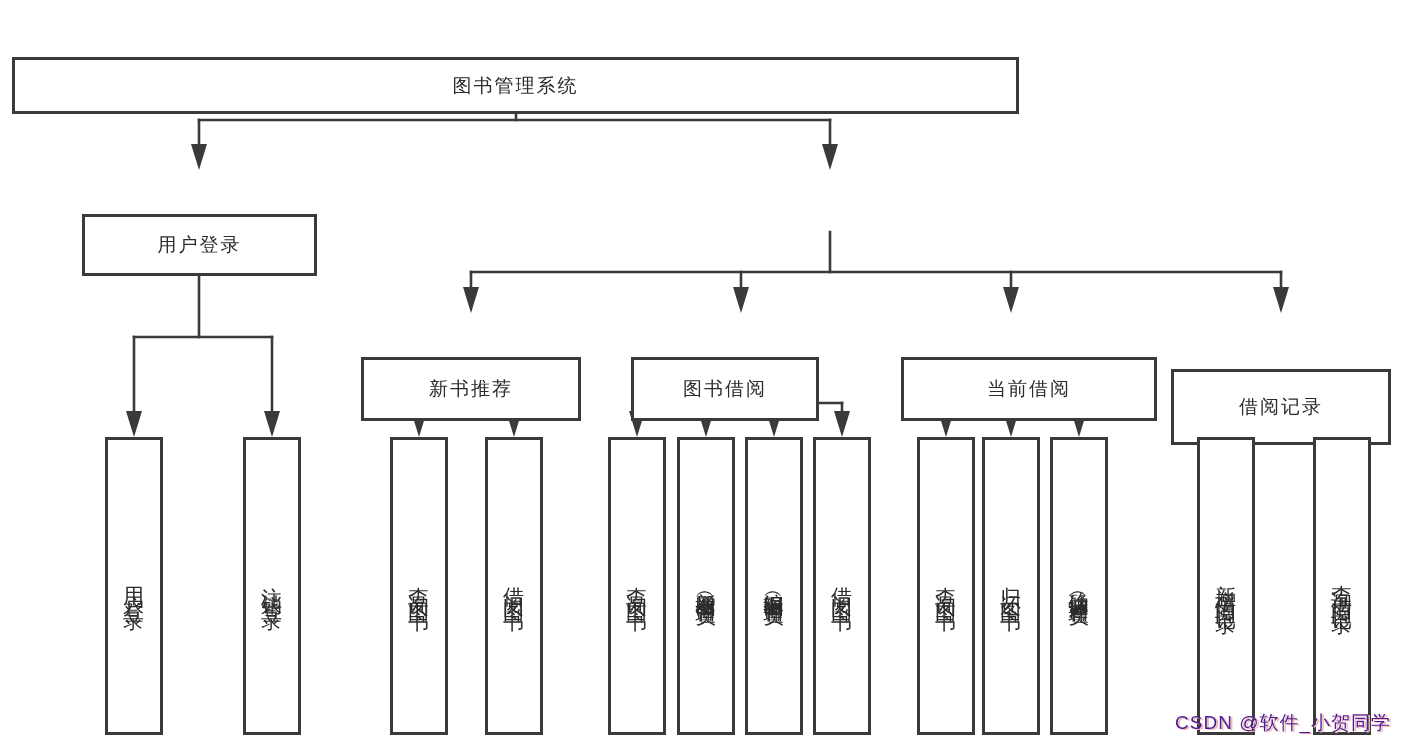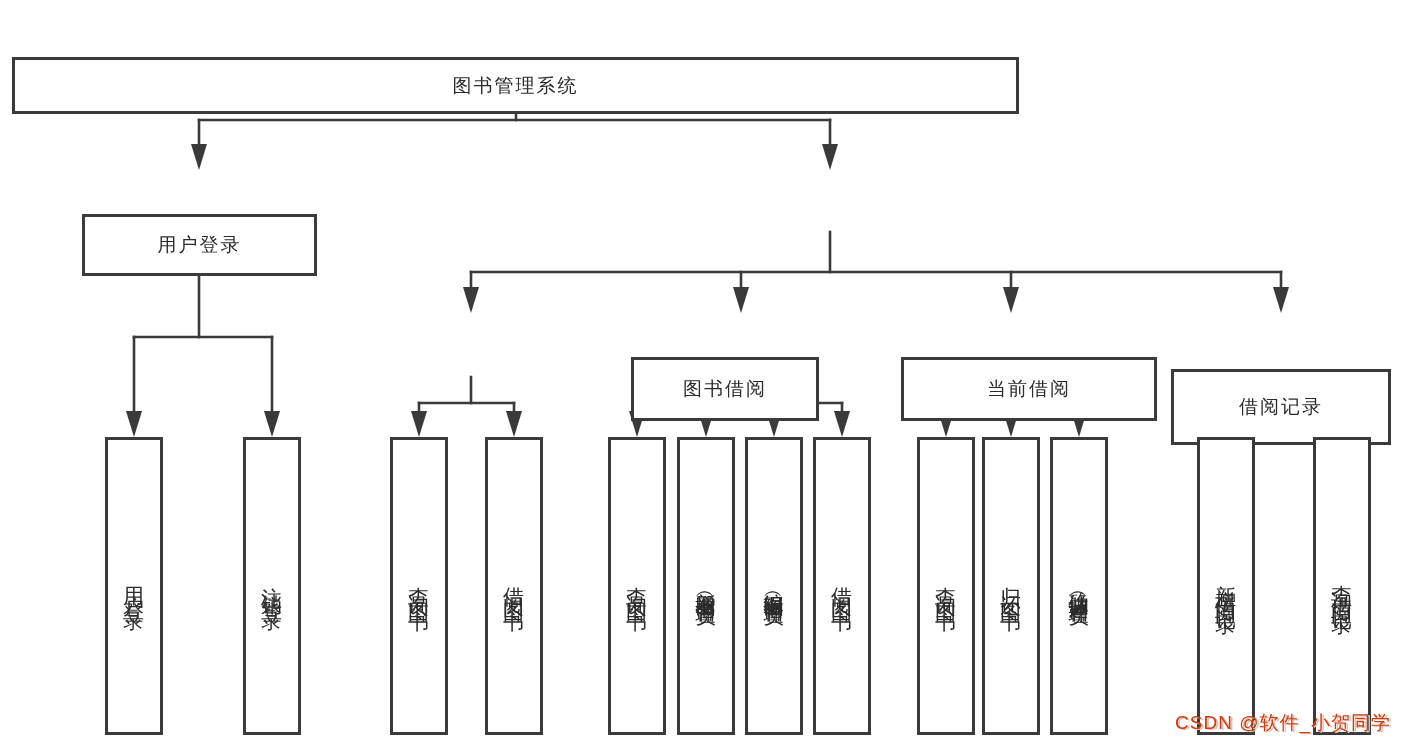--- a/index.html
+++ b/index.html
@@ -17,21 +17,21 @@
   .v  { }
   .v span {
     writing-mode:vertical-rl; text-orientation:mixed;
     font-size:21px; letter-spacing:8px; line-height:1;
   }
   .v.rec span   { letter-spacing:6px; }
   .v.admin span { font-size:20px; letter-spacing:2px; }
   .watermark {
     position:absolute; right:14px; bottom:11px;
     font-size:19px; letter-spacing:1px;
-    color:#c2410c;
+    color:#4c1d95;
     text-shadow:2px 1px 0 #f3b8b6;
     white-space:nowrap;
   }
 </style>
 </head>
 <body>
 
 <div class="stage">
 
   <svg class="connectors" viewBox="0 0 1405 747" xmlns="http://www.w3.org/2000/svg">
@@ -101,20 +101,23 @@
   </svg>
 
   <div class="box h" style="left:12px;top:13px;width:1007px;height:57px">
     <span>图书管理系统</span>
   </div>
 
   <div class="box h" style="left:82px;top:170px;width:235px;height:62px">
     <span>用户登录</span>
   </div>
 
+  <div class="box h" style="left:361px;top:313px;width:220px;height:64px">
+    <span>新书推荐</span>
+  </div>
   <div class="box h" style="left:631px;top:313px;width:188px;height:64px">
     <span>图书借阅</span>
   </div>
   <div class="box h" style="left:901px;top:313px;width:256px;height:64px">
     <span>当前借阅</span>
   </div>
   <div class="box h" style="left:1171px;top:325px;width:220px;height:76px">
     <span>借阅记录</span>
   </div>
 

